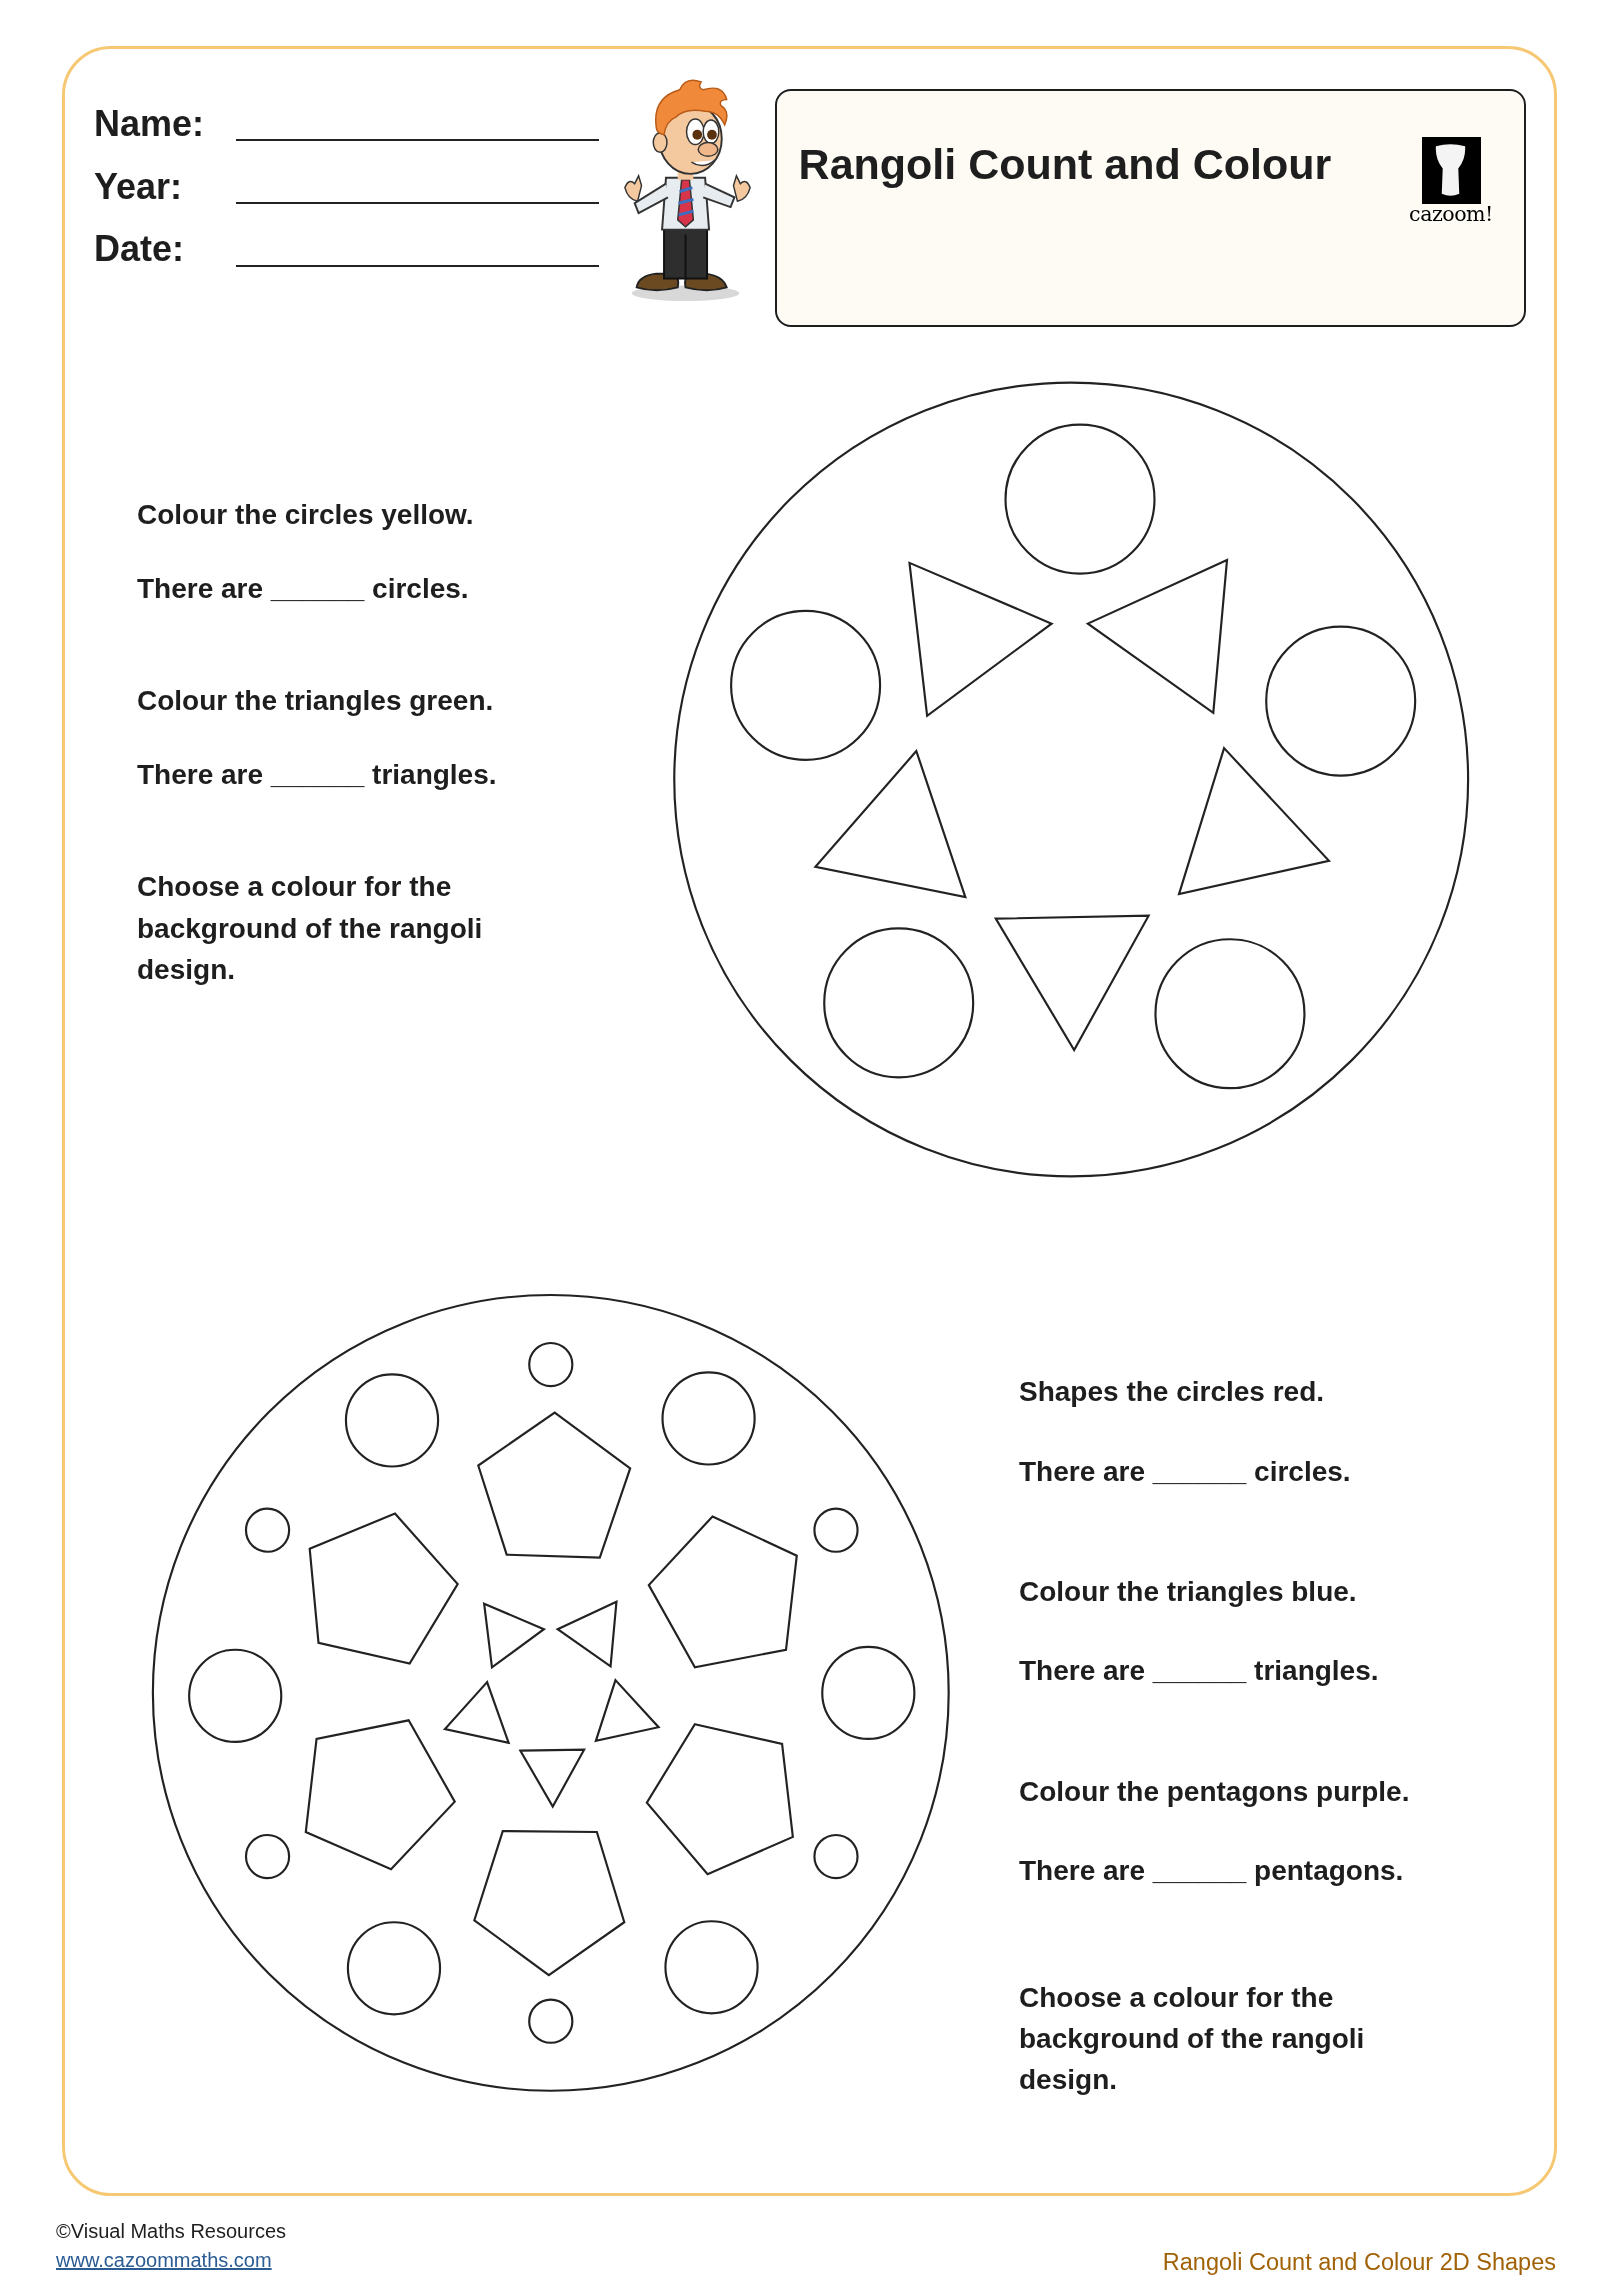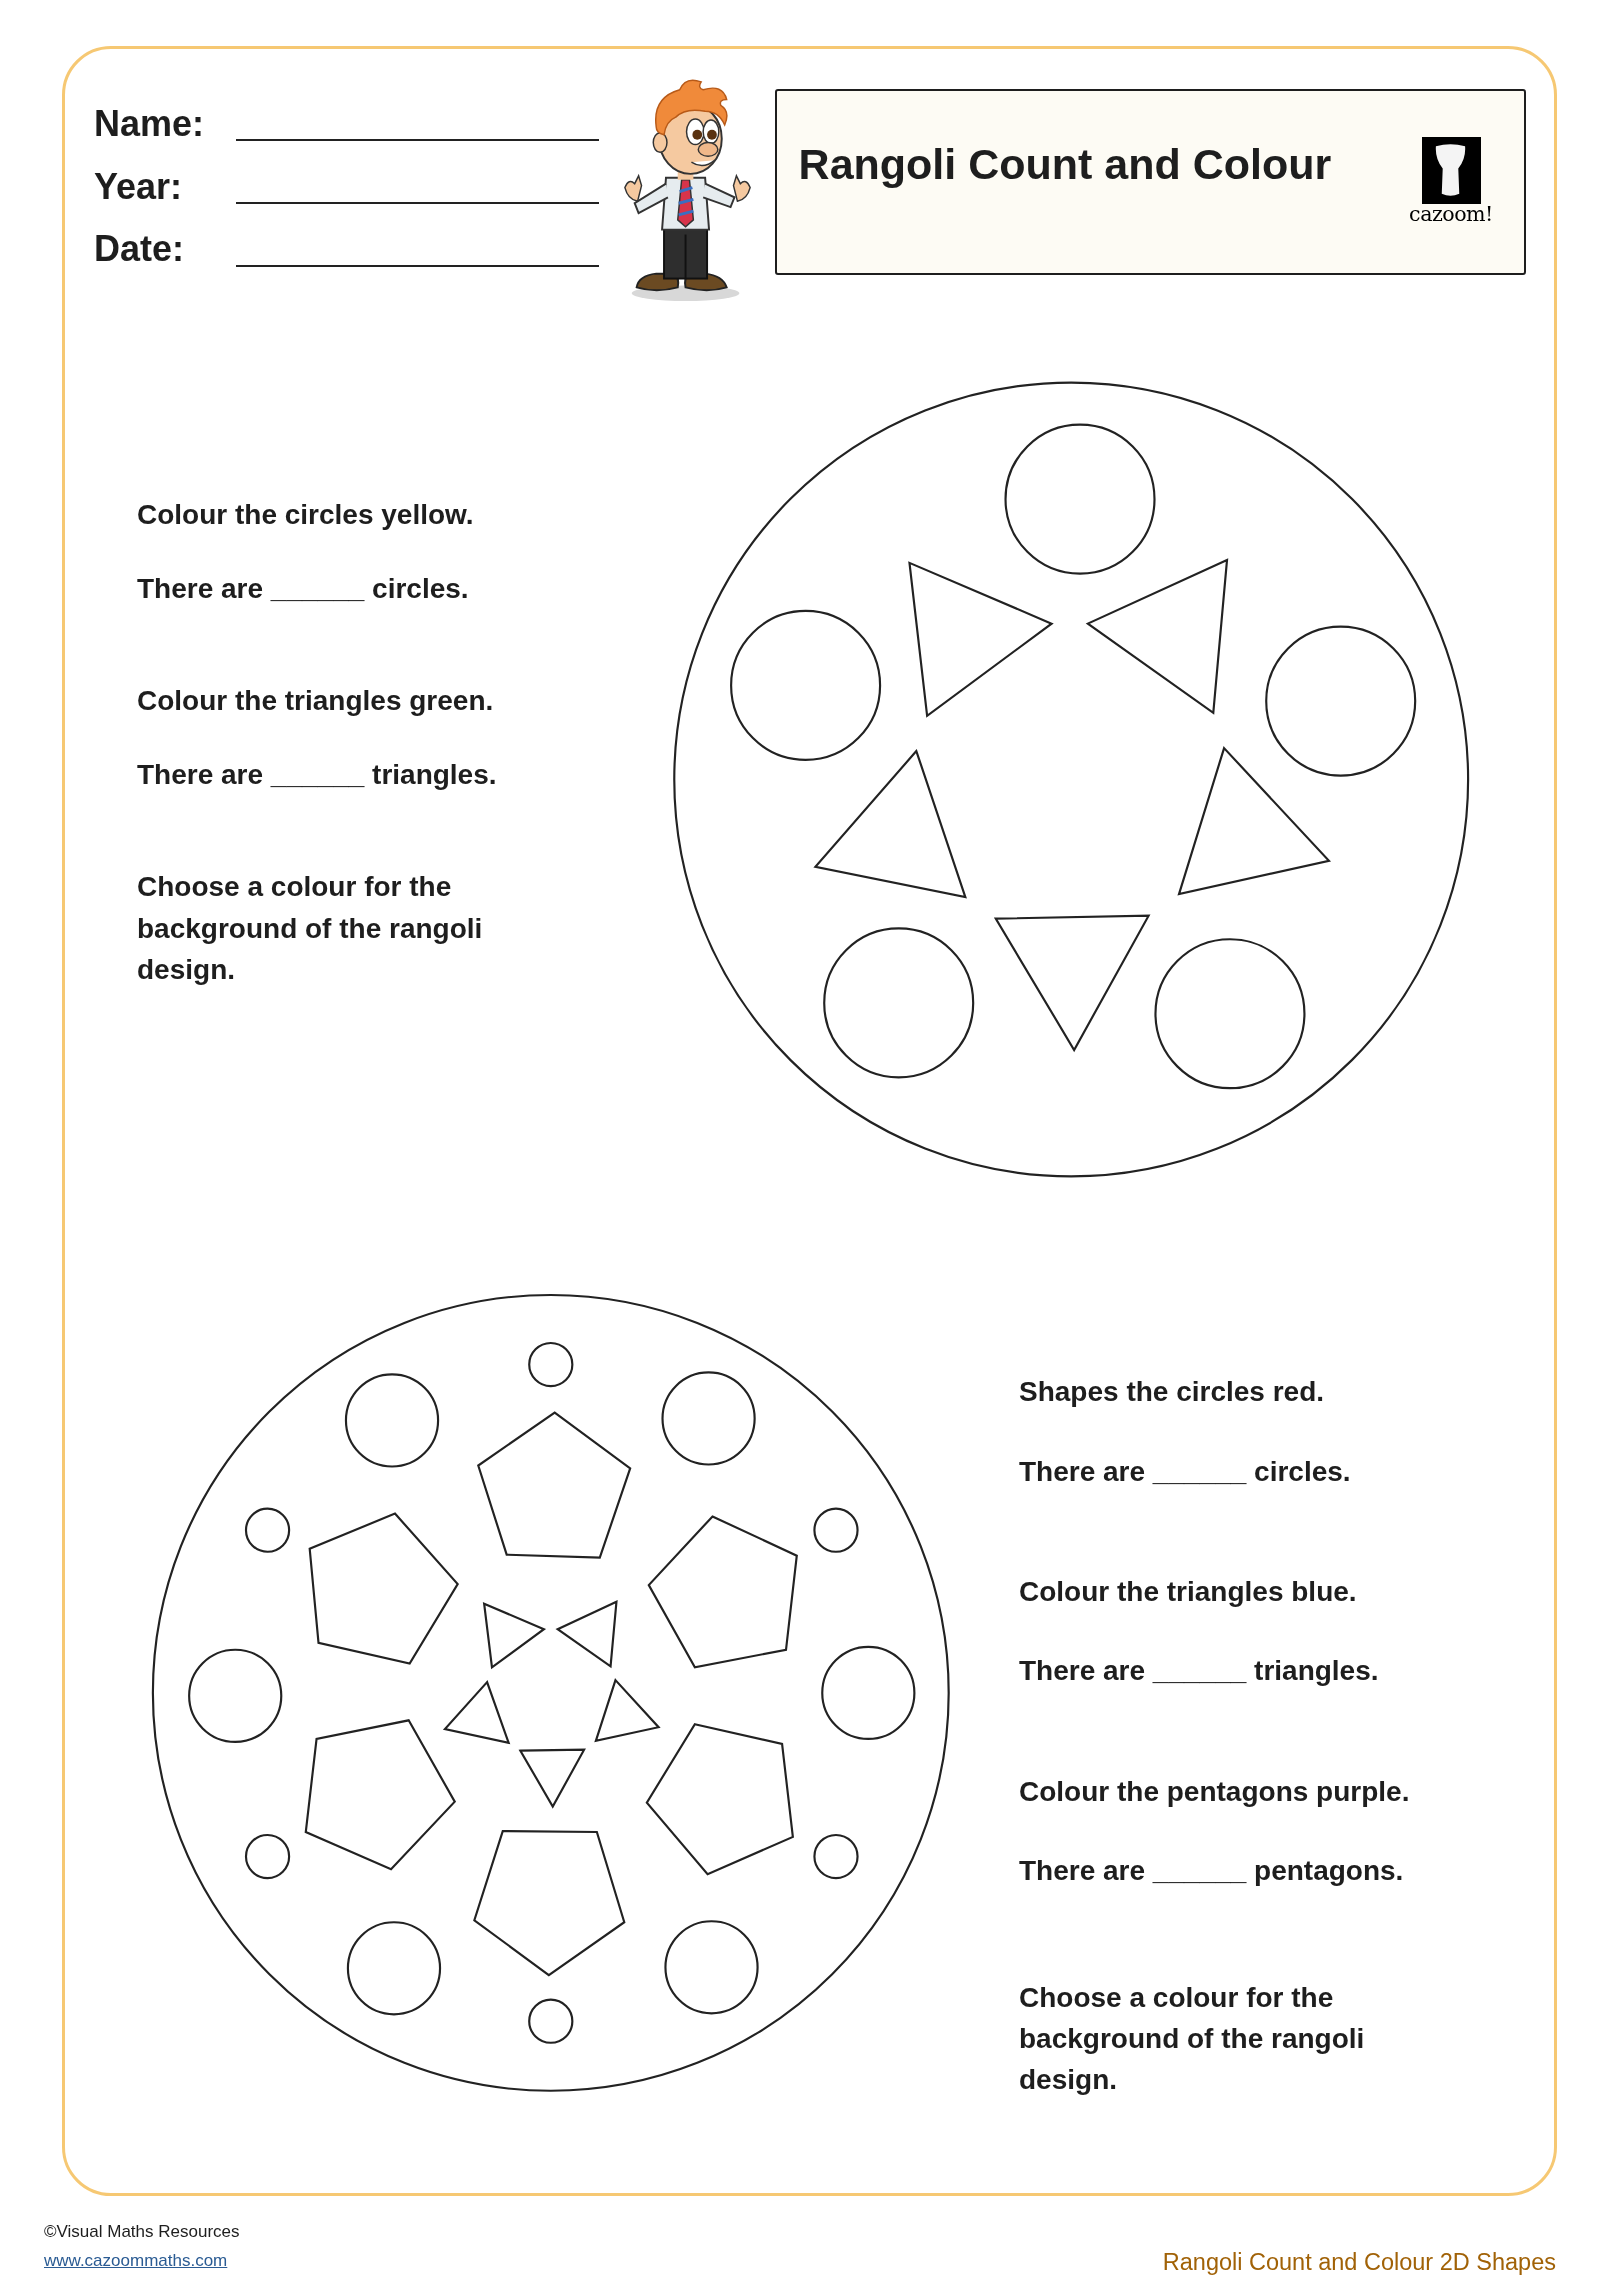--- a/index.html
+++ b/index.html
@@ -3,33 +3,33 @@
 <meta charset="utf-8">
 <style>
   html, body { margin: 0; padding: 0; background: #ffffff; }
   body { width: 1621px; height: 2293px; position: relative; overflow: hidden;
          font-family: "Liberation Sans", sans-serif; color: #1e1e1e; }
   .frame { position: absolute; left: 62px; top: 46px; width: 1495px; height: 2150px;
            border: 3.9px solid #f6c873; border-radius: 49px; box-sizing: border-box; }
   .lbl { position: absolute; left: 94px; font-weight: bold; font-size: 36px; line-height: 1; }
   .line { position: absolute; left: 236px; width: 363px; height: 0; border-top: 2px solid #222; }
   .mascot { position: absolute; left: 617px; top: 78px; width: 142px; height: 225px; }
-  .titlebox { position: absolute; left: 775px; top: 89px; width: 751px; height: 186px;
-              box-sizing: border-box; border: 2.9px solid #1e1e1e; border-radius: 3px; background: #fdfbf4; }
+  .titlebox { position: absolute; left: 775px; top: 89px; width: 751px; height: 238px;
+              box-sizing: border-box; border: 2.9px solid #1e1e1e; border-radius: 16px; background: #fdfbf4; }
   .title { position: absolute; left: 21.6px; top: 41px; font-weight: bold; font-size: 43px; line-height: 65px; color: #1e1e1e; }
   .title span { display: block; }
   .logo { position: absolute; left: 1397px; top: 137px; width: 108px; height: 98px; }
   .logo .sq { position: absolute; left: 24.5px; top: 0; width: 59px; height: 67px; background: #000; }
   .logo .drum { position: absolute; left: 11.8px; top: 5.9px; width: 35px; height: 55px; }
   .logo .word { position: absolute; left: 0; top: 65px; width: 108px; text-align: center;
                 font-family: "DejaVu Serif", serif; font-weight: normal; font-size: 20.6px; letter-spacing: -0.5px; color: #000; }
   .txt { position: absolute; font-weight: bold; font-size: 28px; line-height: 41px; white-space: nowrap; color: #1e1e1e; }
   .rangoli { position: absolute; left: 0; top: 0; }
   .rangoli * { fill: none; stroke: #222; stroke-width: 2.2; }
-  .footer-left { position: absolute; left: 44px; top: 2217px; font-size: 17px; line-height: 29px; color: #1e1e1e; }
+  .footer-left { position: absolute; left: 56px; top: 2217px; font-size: 20px; line-height: 29px; color: #1e1e1e; }
   .footer-left a { color: #2a5b93; text-decoration: underline; display: block; }
   .footer-right { position: absolute; right: 65px; top: 2248px; font-size: 23.5px; line-height: 29px; color: #a16207; }
 </style>
 </head>
 <body>
 
 <div class="frame"></div>
 
 <div class="lbl" style="top:106px">Name:</div>
 <div class="line" style="top:139px"></div>

